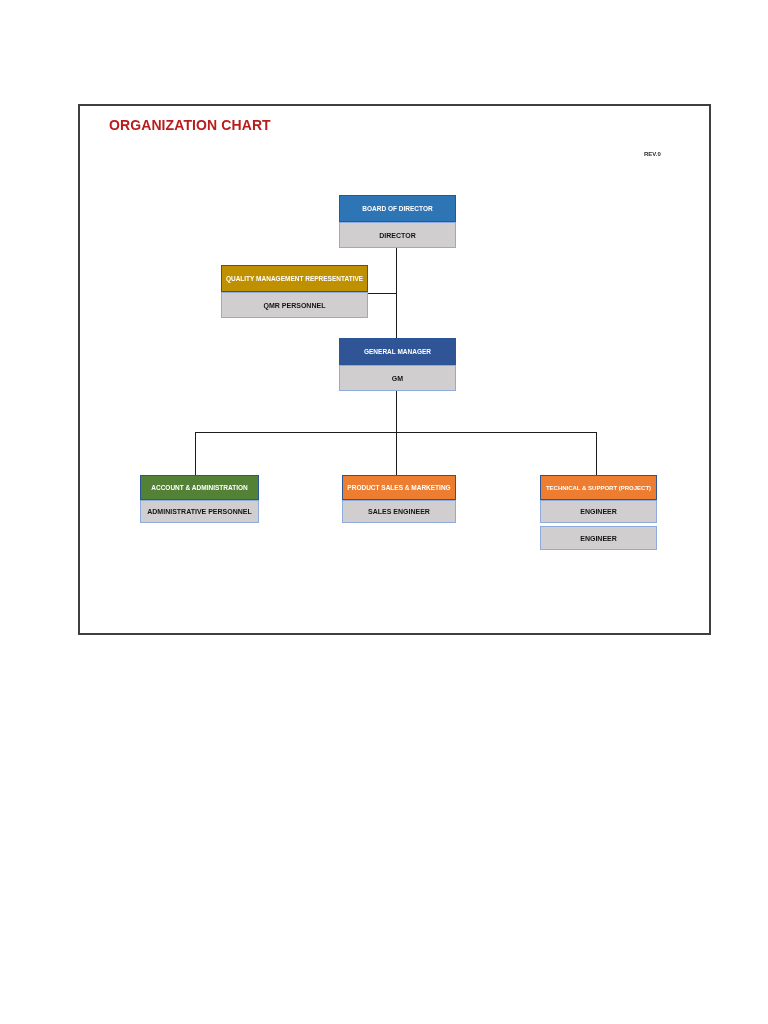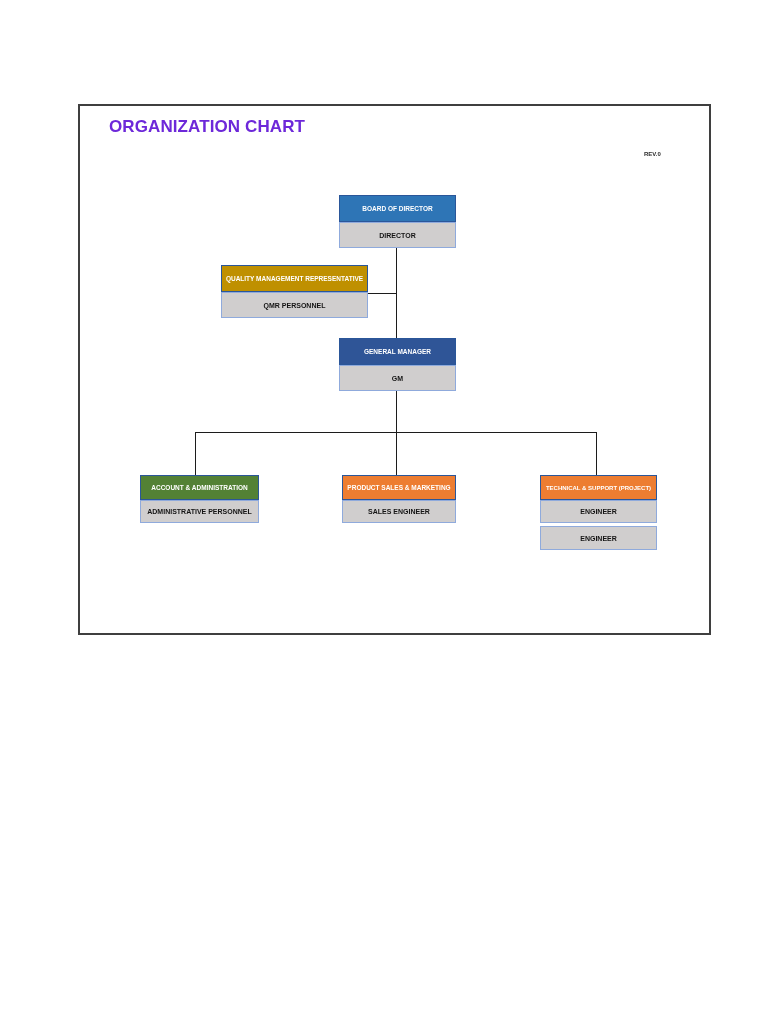--- a/index.html
+++ b/index.html
@@ -23,23 +23,23 @@
     height: 531px;
     background: #ffffff;
     border: 2px solid #3f3f3f;
     box-sizing: border-box;
   }
   .doc-title {
     position: absolute;
     left: 29px;
     top: 11px;
     margin: 0;
-    font-size: 17px;
+    font-size: 14px;
     font-weight: bold;
-    color: #6d28d9;
+    color: #b91c1c;
     letter-spacing: 0.1px;
     white-space: nowrap;
   }
   .rev-label {
     position: absolute;
     left: 564px;
     top: 45px;
     font-size: 6px;
     font-weight: bold;
     color: #2b2b2b;

